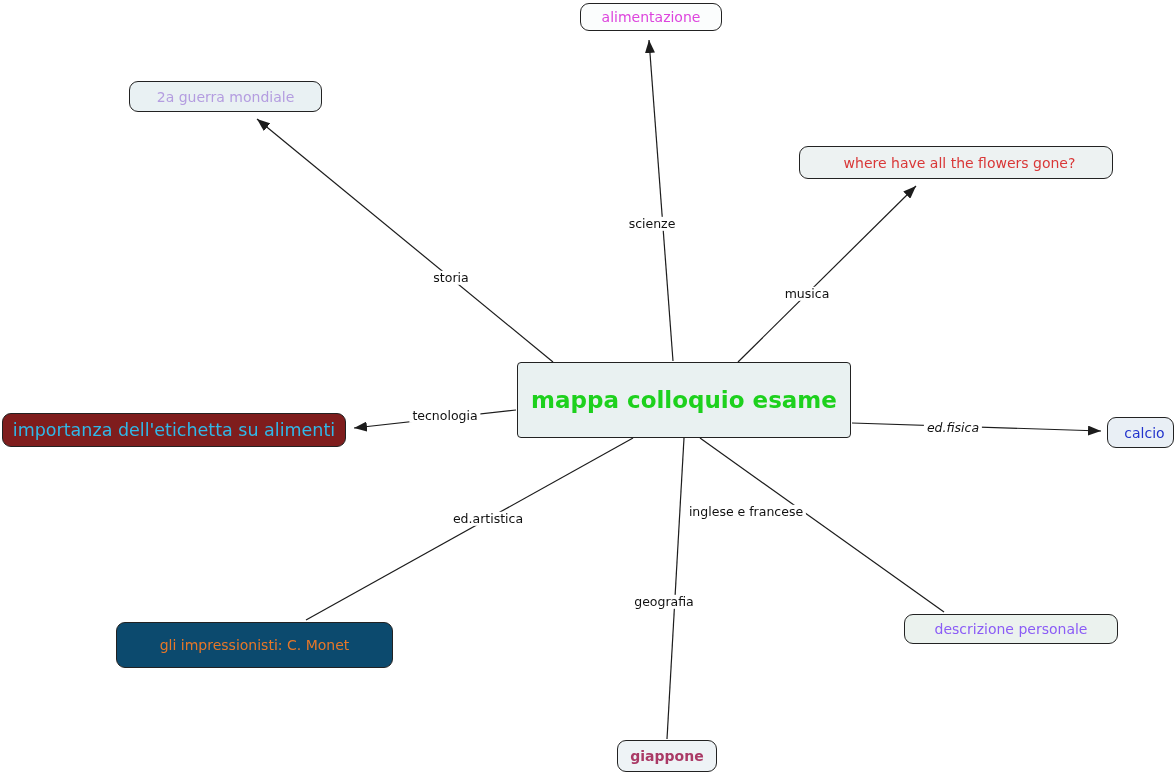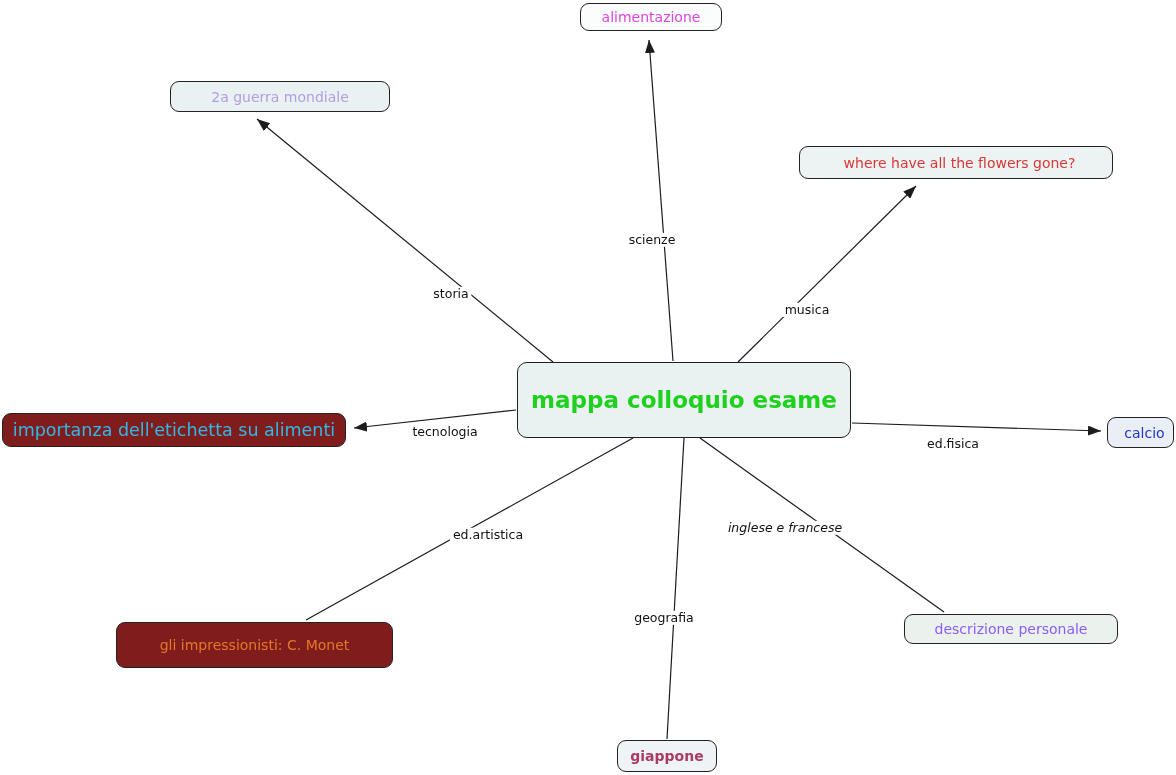--- a/index.html
+++ b/index.html
@@ -32,34 +32,33 @@
     justify-content: center;
     border: 1.4px solid #222222;
     border-radius: 9px;
     background: #eaf1f1;
     white-space: nowrap;
     font-size: 14px;
     box-sizing: border-box;
     cursor: default;
   }
   .node.center {
-    border-radius: 10px;
+    border-radius: 4px;
     font-size: 23px;
     font-weight: bold;
   }
   .edge-label {
     position: absolute;
     transform: translate(-50%, -50%);
     background: #ffffff;
     color: #111111;
     font-size: 12.5px;
     padding: 0 3px;
     white-space: nowrap;
     line-height: 1.15;
-    margin-top: 16px;
   }
 </style>
 </head>
 <body>
 
 <div class="canvas">
 
   <svg class="edges-svg" viewBox="0 0 1176 775">
     <defs>
       <marker id="arrow" viewBox="0 0 13 10" refX="13" refY="5" markerWidth="13" markerHeight="10" markerUnits="userSpaceOnUse" orient="auto">
@@ -73,43 +72,43 @@
     <line x1="852" y1="423" x2="1101" y2="431" marker-end="url(#arrow)"></line>
     <line x1="633" y1="438" x2="306" y2="620"></line>
     <line x1="700" y1="438" x2="944" y2="612"></line>
     <line x1="684" y1="438" x2="667" y2="739"></line>
   </svg>
 
   <div class="node center" style="left: 517px; top: 362px; width: 334px; height: 76px; color: rgb(29, 209, 29); background-color: rgb(233, 241, 241);">mappa colloquio esame</div>
 
   <div class="node" style="left: 580px; top: 3px; width: 142px; height: 28px; color: rgb(221, 68, 221); background-color: rgb(251, 253, 253);">alimentazione</div>
 
-  <div class="node" style="left: 129px; top: 81px; width: 220px; height: 31px; color: rgb(180, 157, 224); background-color: rgb(233, 241, 243); margin-left: 41px;">2a guerra mondiale</div>
+  <div class="node" style="left: 129px; top: 81px; width: 193px; height: 31px; color: rgb(180, 157, 224); background-color: rgb(233, 241, 243);">2a guerra mondiale</div>
 
   <div class="node" style="left: 799px; top: 146px; width: 314px; height: 33px; color: rgb(217, 55, 55); background-color: rgb(237, 242, 242); padding-left: 7px;">where have all the flowers gone?</div>
 
   <div class="node" style="left: 2px; top: 413px; width: 344px; height: 34px; font-size: 17.5px; color: rgb(48, 184, 232); background-color: #7f1d1d;">importanza dell'etichetta su alimenti</div>
 
   <div class="node" style="left: 1107px; top: 417px; width: 67px; height: 31px; color: rgb(34, 51, 204); background-color: rgb(233, 239, 245); padding-left: 8px;">calcio</div>
 
-  <div class="node" style="left: 116px; top: 622px; width: 277px; height: 46px; color: rgb(231, 119, 40); background-color: #7f1d1d;">gli impressionisti: C. Monet</div>
+  <div class="node" style="left: 116px; top: 622px; width: 277px; height: 46px; color: rgb(231, 119, 40); background-color: #0c4a6e;">gli impressionisti: C. Monet</div>
 
   <div class="node" style="left: 904px; top: 614px; width: 214px; height: 30px; color: #8b5cf6; background-color: rgb(235, 242, 238);">descrizione personale</div>
 
   <div class="node" style="left: 617px; top: 740px; width: 100px; height: 32px; color: rgb(170, 58, 102); background-color: rgb(238, 243, 246); font-weight: bold;">giappone</div>
 
   <span class="edge-label" style="left:652px; top:224px;">scienze</span>
 
   <span class="edge-label" style="left:451px; top:278px;">storia</span>
 
   <span class="edge-label" style="left:807px; top:294px;">musica</span>
 
   <span class="edge-label" style="left:445px; top:416px;">tecnologia</span>
 
-  <span class="edge-label" style="left:953px; top:428px;">ed.fisica</span>
+  <span class="edge-label" style="left:953px; top:428px;font-style:italic;">ed.fisica</span>
 
   <span class="edge-label" style="left:488px; top:519px;">ed.artistica</span>
 
-  <span class="edge-label" style="left:785px; top:512px;font-style:italic;">inglese e francese</span>
+  <span class="edge-label" style="left:746px; top:512px;">inglese e francese</span>
 
   <span class="edge-label" style="left:664px; top:602px;">geografia</span>
 
 </div>
 
 </body></html>

